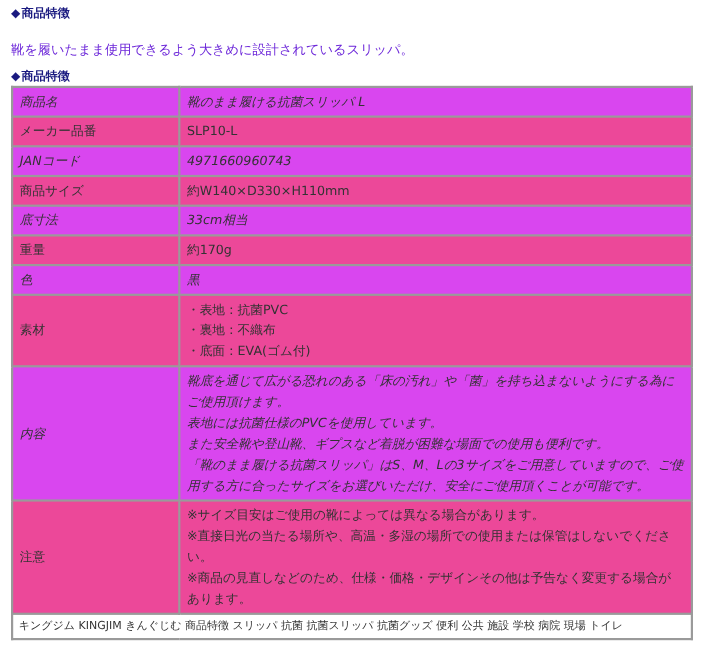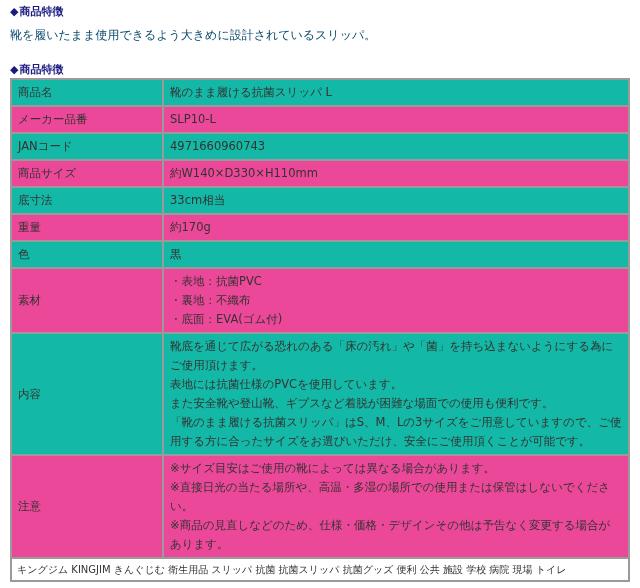--- a/index.html
+++ b/index.html
@@ -24,23 +24,23 @@
       font-size: 11px;
       letter-spacing: 0;
     }
     .section-heading .diamond {
       display: inline-block;
       margin-right: 1px;
     }
     .feature-text {
       position: absolute;
       left: 10px;
-      top: 27px;
+      top: 37px;
       font-size: 12px;
-      color: #0c4a6e;
+      color: #6d28d9;
     }
     table.spec {
       position: absolute;
       left: 10px;
       top: 78px;
       width: 620px;
       border-collapse: collapse;
       table-layout: fixed;
     }
     table.spec td {
@@ -48,21 +48,22 @@
       padding: 0 6px;
       vertical-align: middle;
       font-size: 11.5px;
       line-height: 19px;
       color: #333;
     }
     table.spec td.label {
       width: 138px;
     }
     table.spec tr.gray td {
-      background: #14b8a6;
+      background: #d946ef;
+      font-style: italic;
     }
     table.spec tr.white td {
       background: #ec4899;
     }
     table.spec tr.single td {
       height: 25px;
     }
     table.spec td.multi {
       padding-top: 3px;
       padding-bottom: 3px;
@@ -139,16 +140,16 @@
     </tr>
     <tr class="white">
       <td class="label">注意</td>
       <td class="multi" style="height:92px;">
         <div>※サイズ目安はご使用の靴によっては異なる場合があります。</div>
         <div>※直接日光の当たる場所や、高温・多湿の場所での使用または保管はしないでください。</div>
         <div>※商品の見直しなどのため、仕様・価格・デザインその他は予告なく変更する場合があります。</div>
       </td>
     </tr>
     <tr class="footer">
-      <td colspan="2">キングジム KINGJIM きんぐじむ 衛生用品 スリッパ 抗菌 抗菌スリッパ 抗菌グッズ 便利 公共 施設 学校 病院 現場 トイレ</td>
+      <td colspan="2">キングジム KINGJIM きんぐじむ 商品特徴 スリッパ 抗菌 抗菌スリッパ 抗菌グッズ 便利 公共 施設 学校 病院 現場 トイレ</td>
     </tr>
   </tbody>
 </table>
 
 </body></html>

